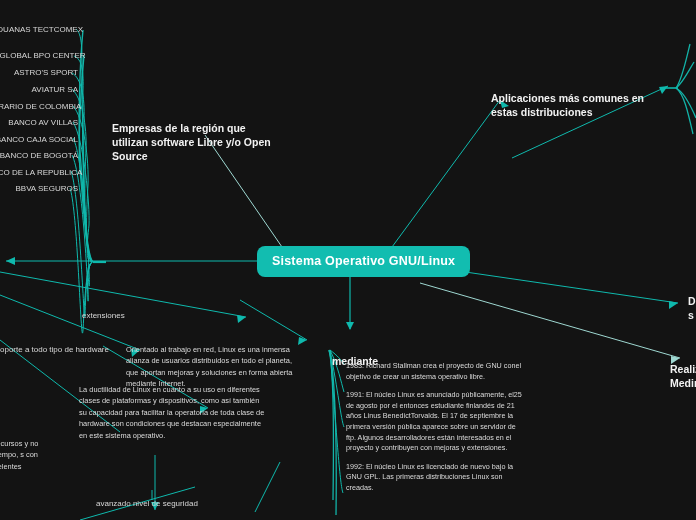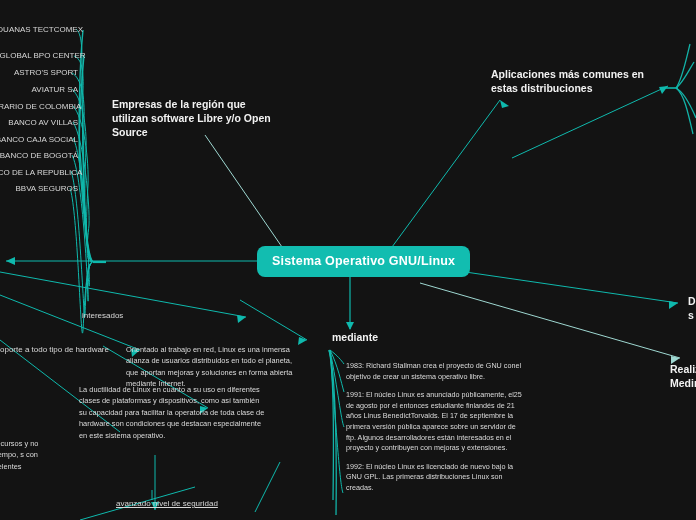--- a/index.html
+++ b/index.html
@@ -22,21 +22,21 @@
     border-radius:7px;
     padding:7px 14px 8px 14px;
     font-size:12.5px;font-weight:bold;
     color:#ffffff;
     letter-spacing:.2px;
     white-space:nowrap;
     box-shadow:0 0 0 1px #12bdb0;
   }
 
   .branch-title{
-    font-size:10.5px;font-weight:bold;color:#f2f2f2;line-height:14px;
+    font-size:10.5px;font-weight:bold;color:#f2f2f2;line-height:14px;margin-top:24px;
   }
   .leaf-label{
     font-size:8px;color:#d8d8d8;line-height:12px;white-space:nowrap;
   }
   .leaf-label.right{text-align:right;}
   .para{
     font-size:7.4px;color:#dcdcdc;line-height:11.4px;
   }
   .hist-item{
     font-size:7.2px;color:#dcdcdc;line-height:10.6px;margin-bottom:8px;
@@ -157,25 +157,25 @@
   <div class="node small-bold" style="left:670px;top:376px;">Medina</div>
 
   <div class="node branch-title" style="left:332px;top:330px;">mediante</div>
 
   <div class="hist-list">
     <div class="hist-item">1983: Richard Stallman crea el proyecto de GNU conel objetivo de crear un sistema operativo libre.</div>
     <div class="hist-item">1991: El núcleo Linux es anunciado públicamente, el25 de agosto por el entonces estudiante finlandés de 21 años Linus BenedictTorvalds. El 17 de septiembre la primera versión pública aparece sobre un servidor de ftp. Algunos desarrolladores están interesados en el proyecto y contribuyen con mejoras y extensiones.</div>
     <div class="hist-item">1992: El núcleo Linux es licenciado de nuevo bajo la GNU GPL. Las primeras distribuciones Linux son creadas.</div>
   </div>
 
-  <div class="node leaf-label" style="left:82px;top:310px;">interesados</div>
+  <div class="node leaf-label" style="left:82px;top:310px;">extensiones</div>
 
   <div class="node leaf-label" style="left:-4px;top:344px;">soporte a todo tipo de hardware</div>
 
-  <div class="node leaf-label" style="left:116px;top:498px;text-decoration:underline;">avanzado nivel de seguridad</div>
+  <div class="node leaf-label" style="left:96px;top:498px;">avanzado nivel de seguridad</div>
 
   <div class="node para" style="left:126px;top:344px;width:172px;">Orientado al trabajo en red, Linux es una inmensa alianza de usuarios distribuidos en todo el planeta, que aportan mejoras y soluciones  en forma abierta mediante Internet.</div>
 
   <div class="node para" style="left:79px;top:384px;width:188px;">La ductilidad de Linux en cuanto a su uso en diferentes clases de plataformas y dispositivos, como así también su capacidad para facilitar la operatoria de toda clase de hardware son condiciones que destacan especialmente en este sistema operativo.</div>
 
   <div class="node para" style="left:-6px;top:438px;width:50px;"> recursos y no tiempo, s con celentes</div>
 
 </div>
 
 </body></html>

